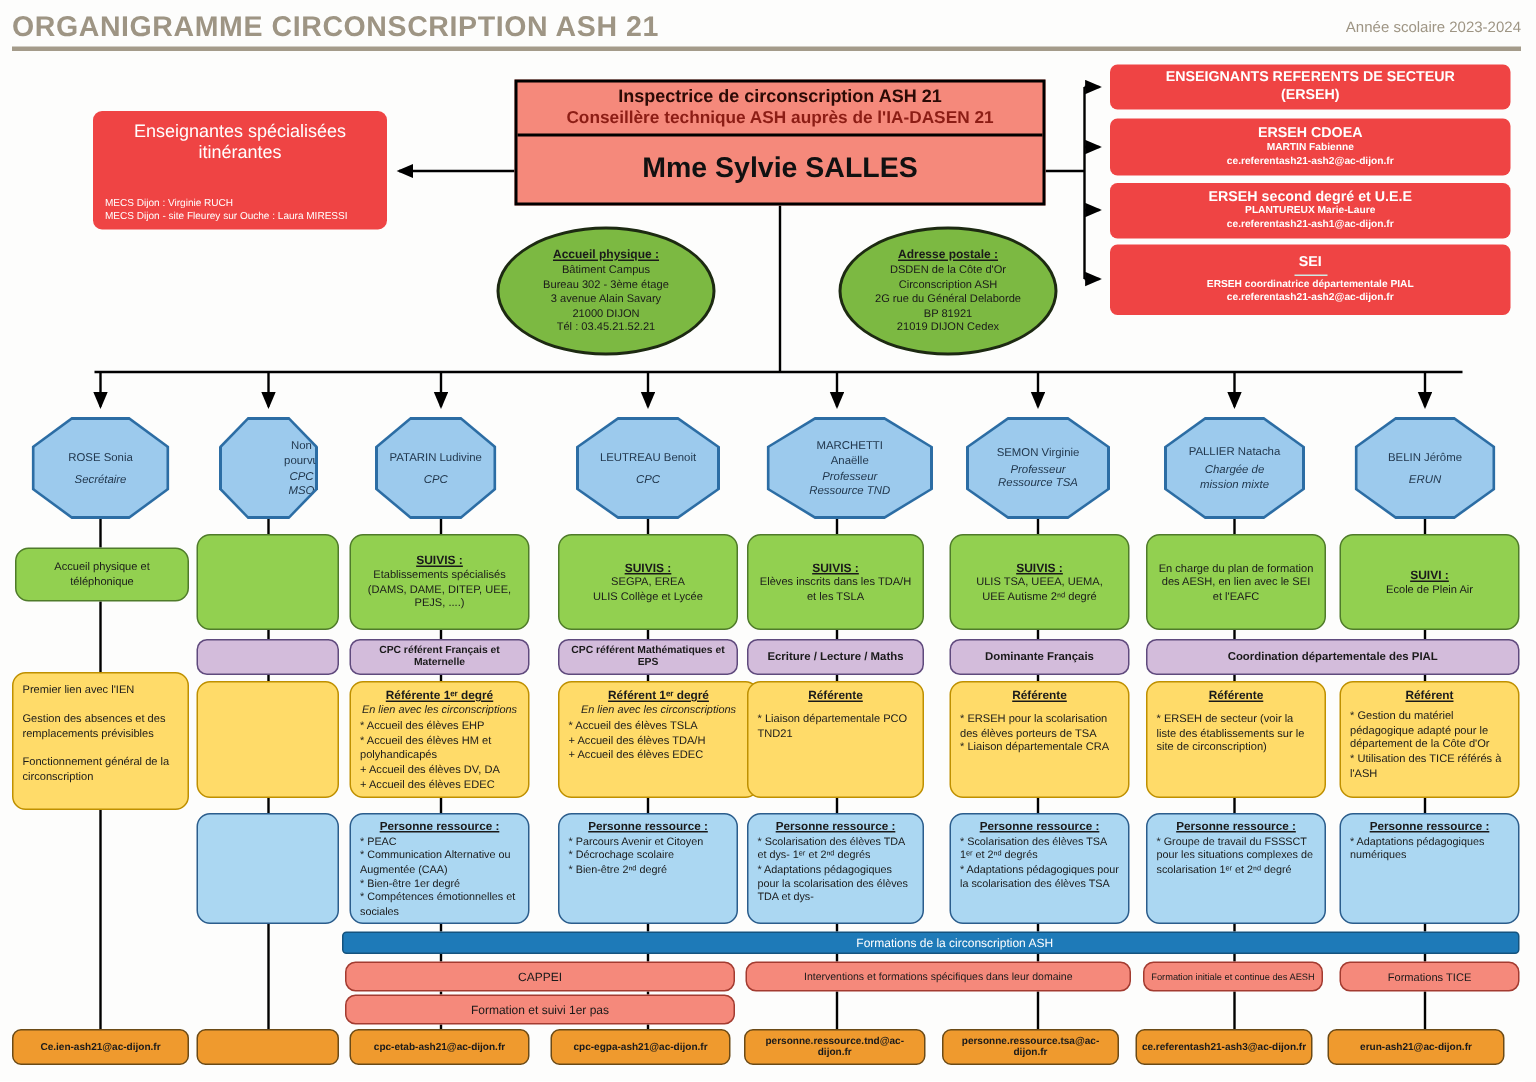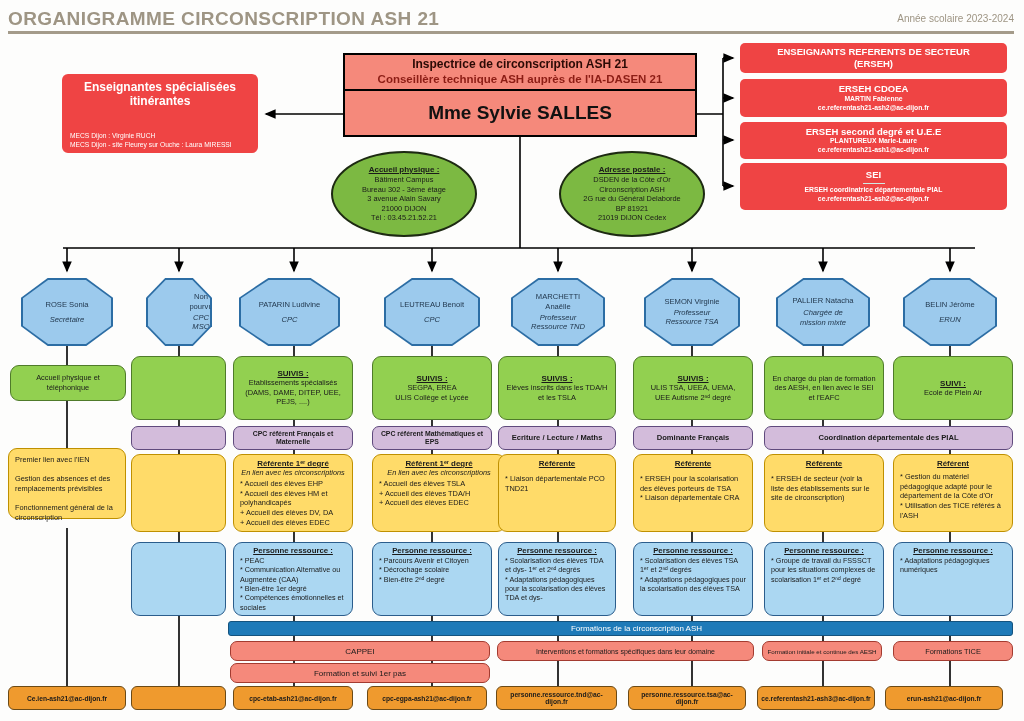--- a/index.html
+++ b/index.html
@@ -9,21 +9,21 @@
   .pre{white-space:pre-line;}
   svg.wires{position:absolute;left:0;top:0;z-index:1;}
   .abs{position:absolute;z-index:2;}
 
   .title{position:absolute;left:8px;top:8px;font-size:19px;font-weight:bold;color:#9e9584;letter-spacing:.4px;z-index:2;}
   .rule{position:absolute;left:8px;top:31px;width:1006px;height:2.5px;background:#a49b8a;z-index:2;}
   .year{position:absolute;right:10px;top:13px;font-size:10px;color:#9e9584;z-index:2;}
 
   .teal{background:#ef4444;color:#fff;border-radius:6px;}
   .itinerant{left:62px;top:74px;width:196px;height:79px;display:flex;flex-direction:column;padding:6px 8px 4px 8px;}
-  .it-title{font-size:12px;font-weight:bold;text-align:center;line-height:1.2;}
+  .it-title{font-size:12px;font-weight:normal;text-align:center;line-height:1.2;}
   .it-lines{margin-top:auto;font-size:6.7px;line-height:1.35;text-align:left;}
 
   .inspector{left:343px;top:53px;width:354px;height:84px;background:#f5897b;border:2px solid #000;}
   .insp-roles{height:36px;border-bottom:2px solid #000;display:flex;flex-direction:column;align-items:center;justify-content:center;line-height:1.25;}
   .r1{font-size:12px;font-weight:bold;color:#2b0a05;}
   .r2{font-size:11.5px;font-weight:bold;color:#8c1d15;}
   .insp-name{height:44px;display:flex;align-items:center;justify-content:center;font-size:19px;font-weight:bold;color:#111;}
 
   .ellipse{top:151px;width:146px;height:86px;background:#7cb942;border:2px solid #1d2a12;border-radius:50%;
            display:flex;flex-direction:column;align-items:center;justify-content:center;text-align:center;padding:6px 10px;}
@@ -165,33 +165,33 @@
         <div class="o-role pre">Secrétaire</div>
       </div>
   </div>
   <div class="octo" style="left:146px;top:278px;width:66px;height:68px;">
     <div class="octo-in" style="gap:1px;padding-left:44px;">
         <div class="o-name pre">Non
 pourvu</div>
         <div class="o-role pre">CPC MSO</div>
       </div>
   </div>
-  <div class="octo" style="left:239px;top:278px;width:101px;height:68px;">
+  <div class="octo" style="left:250px;top:278px;width:81px;height:68px;">
     <div class="octo-in">
         <div class="o-name pre">PATARIN Ludivine</div>
         <div class="o-role pre">CPC</div>
       </div>
   </div>
   <div class="octo" style="left:384px;top:278px;width:96px;height:68px;">
     <div class="octo-in">
         <div class="o-name pre">LEUTREAU Benoit</div>
         <div class="o-role pre">CPC</div>
       </div>
   </div>
-  <div class="octo" style="left:511px;top:278px;width:94px;height:68px;">
+  <div class="octo" style="left:511px;top:278px;width:111px;height:68px;">
     <div class="octo-in" style="gap:1px;">
         <div class="o-name pre">MARCHETTI
 Anaëlle</div>
         <div class="o-role pre">Professeur
 Ressource TND</div>
       </div>
   </div>
   <div class="octo" style="left:644px;top:278px;width:96px;height:68px;">
     <div class="octo-in" style="gap:1px;">
         <div class="o-name pre">SEMON Virginie</div>
@@ -256,21 +256,21 @@
   <div class="abs pbox" style="left:498px;top:426px;width:118px;height:24px;font-size:7.6px;">
       <span class="pre">Ecriture / Lecture / Maths</span>
     </div>
   <div class="abs pbox" style="left:633px;top:426px;width:120px;height:24px;font-size:7.6px;">
       <span class="pre">Dominante Français</span>
     </div>
   <div class="abs pbox" style="left:764px;top:426px;width:249px;height:24px;font-size:7.6px;">
       <span class="pre">Coordination départementale des PIAL</span>
     </div>
 
-  <div class="abs ybox" style="left:8px;top:448px;width:118px;height:71px;">
+  <div class="abs ybox" style="left:8px;top:448px;width:118px;height:92px;">
     <div class="y-body pre">Premier lien avec l'IEN
 
 Gestion des absences et des remplacements prévisibles
 
 Fonctionnement général de la circonscription</div>
   </div>
   <div class="abs ybox" style="left:131px;top:454px;width:95px;height:78px;"></div>
   <div class="abs ybox" style="left:233px;top:454px;width:120px;height:78px;">
     <div class="y-head">Référente 1ᵉʳ degré</div>
     <div class="y-sub">En lien avec les circonscriptions</div>

